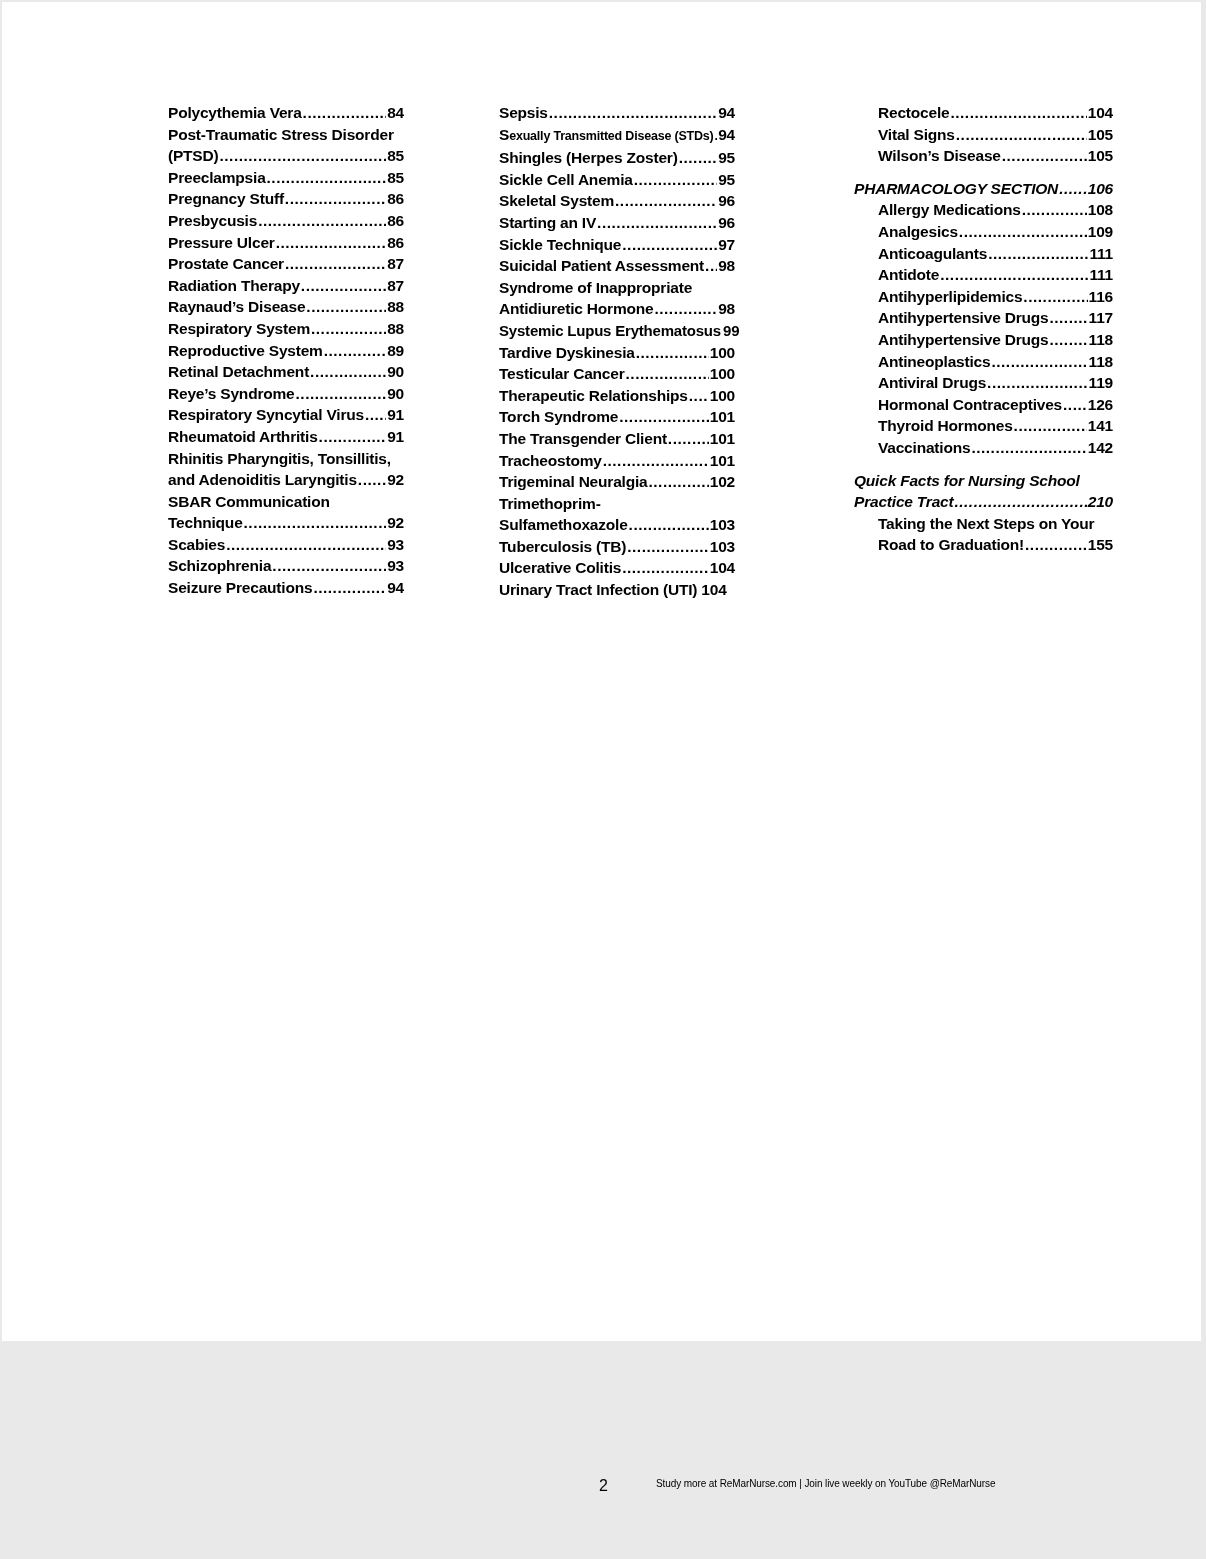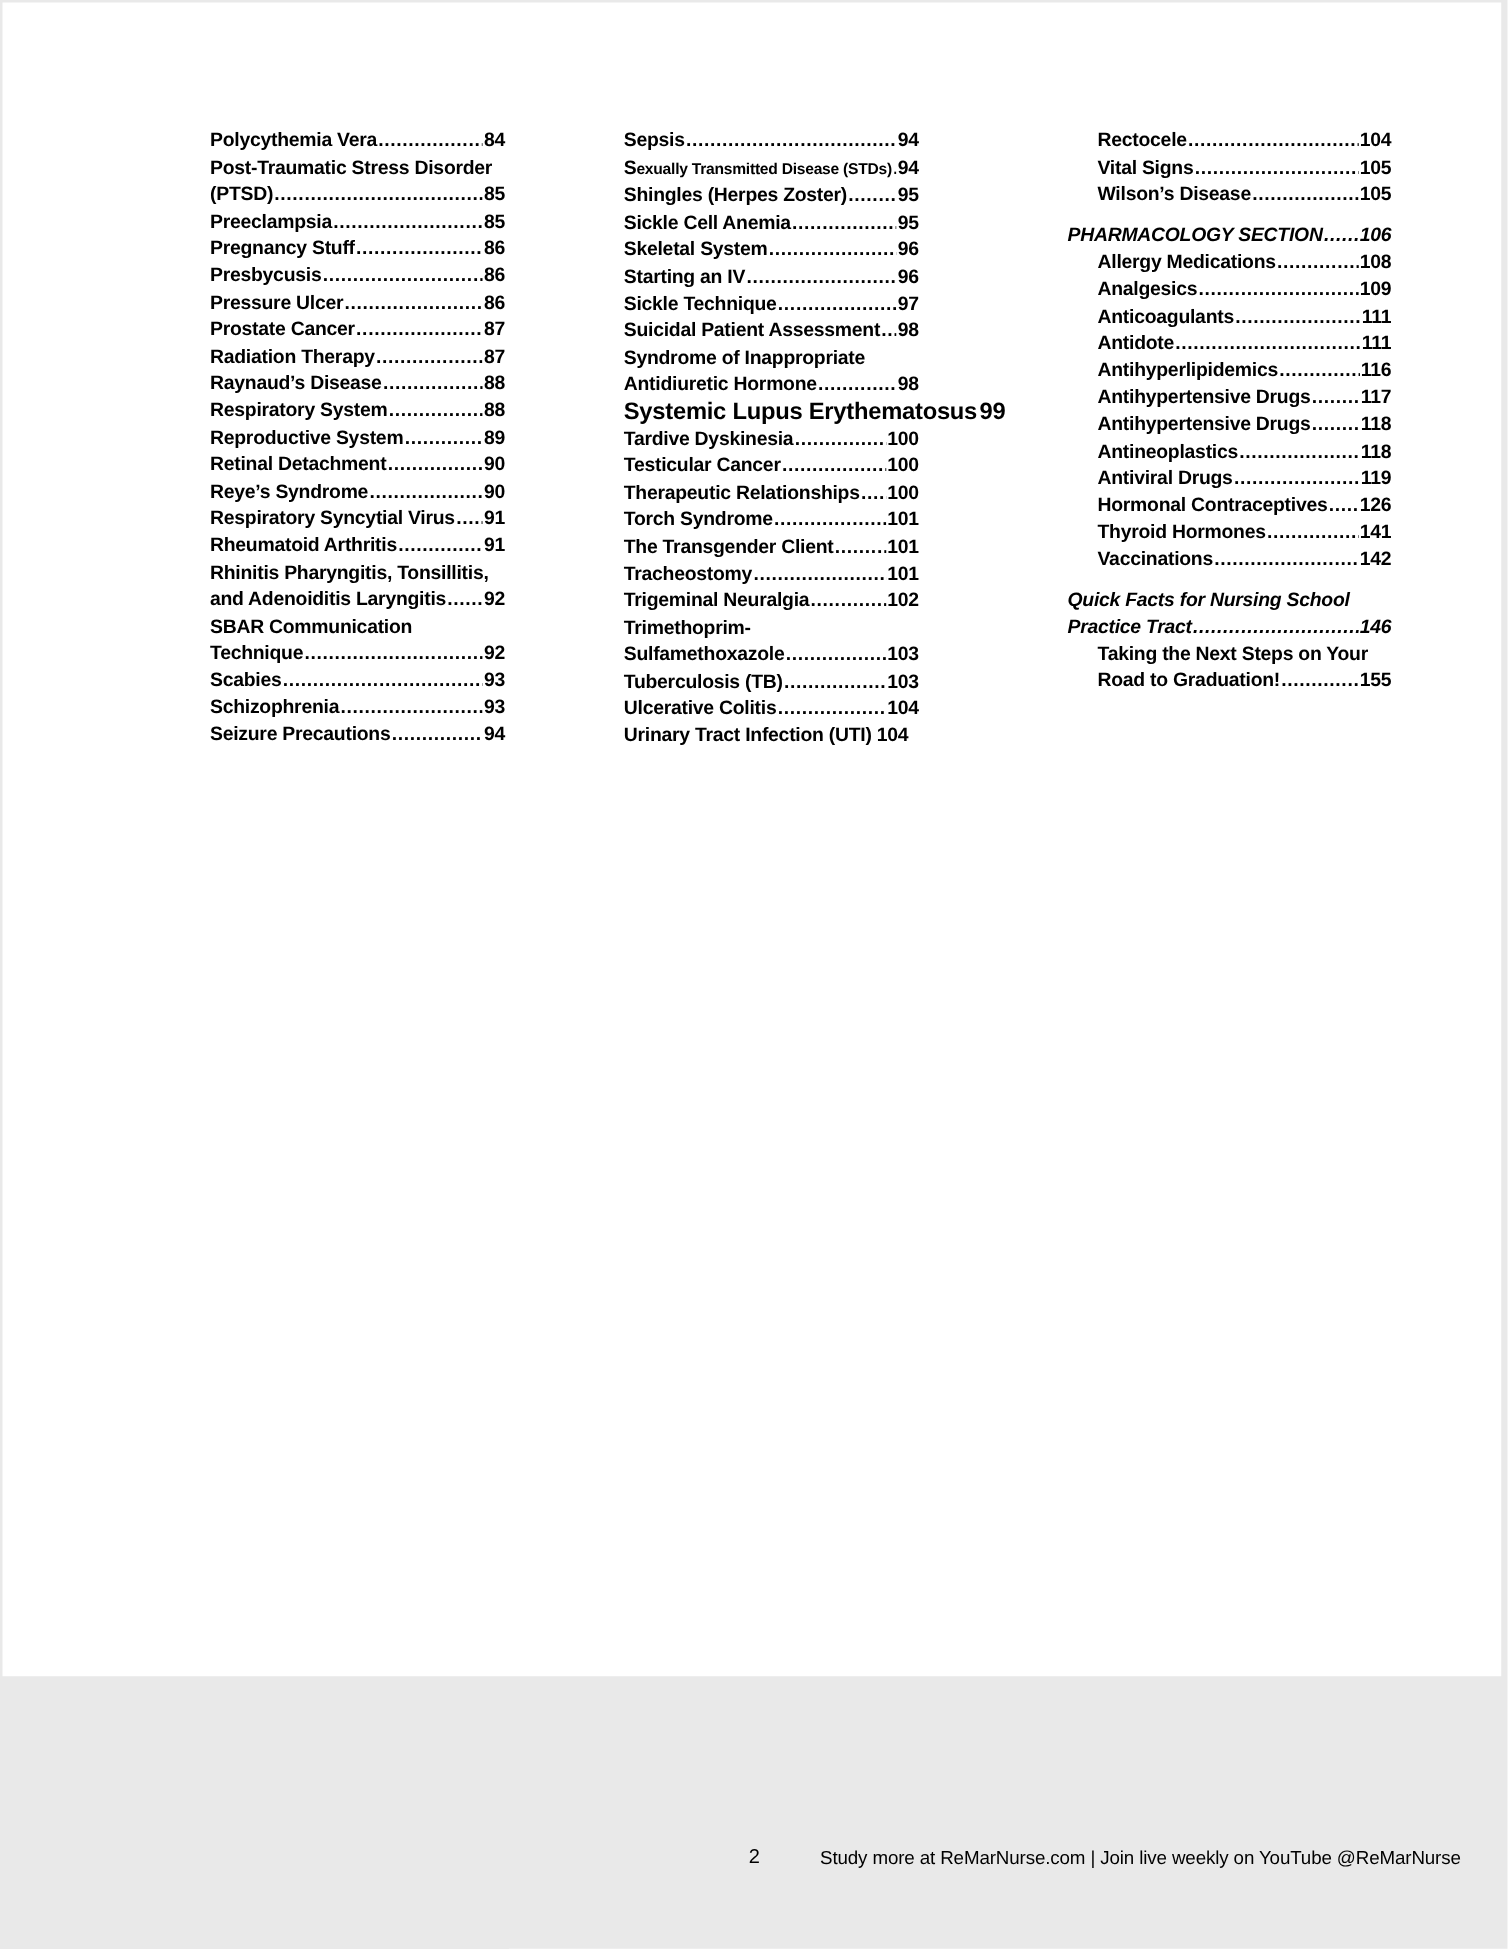--- a/index.html
+++ b/index.html
@@ -42,37 +42,37 @@
       margin: 0 1px;
     }
     .entry .dots::before {
       content: "........................................................................................................";
       letter-spacing: 0.5px;
     }
     .entry .page-num { flex: 0 0 auto; }
     .entry.wrapline { display: block; }
     .entry.small { font-size: 12.5px; }
     .entry.small .first { font-size: 15.5px; }
-    .entry.smaller { font-size: 19px; align-items: flex-end; }
+    .entry.smaller { font-size: 15px; align-items: flex-end; }
     .entry.indent { padding-left: 24px; }
     .entry.section { font-style: italic; }
     .gap { height: 11px; }
 
     .footer-page {
       position: absolute;
       left: 597px; top: 1475px;
       font-family: "Liberation Sans", sans-serif;
       font-size: 16px;
       color: #000;
     }
     .footer-text {
       position: absolute;
       left: 654px; top: 1476px;
       font-family: "Liberation Sans", sans-serif;
-      font-size: 15px;
+      font-size: 10px;
       color: #000;
       letter-spacing: -0.1px;
     }
   </style>
 </head>
 <body>
 
 <div class="page">
 
   <div class="col col1">
@@ -375,21 +375,21 @@
         <span class="dots"></span>
         <span class="page-num">142</span>
       </div>
 
     <div class="gap"></div>
 
     <div class="entry section wrapline"><span class="label">Quick Facts for Nursing School</span></div>
     <div class="entry section">
         <span class="label">Practice Tract</span>
         <span class="dots"></span>
-        <span class="page-num">146</span>
+        <span class="page-num">210</span>
       </div>
     <div class="entry indent wrapline"><span class="label">Taking the Next Steps on Your</span></div>
     <div class="entry indent">
         <span class="label">Road to Graduation!</span>
         <span class="dots"></span>
         <span class="page-num">155</span>
       </div>
   </div>
 
   <div class="footer-page">2</div>

